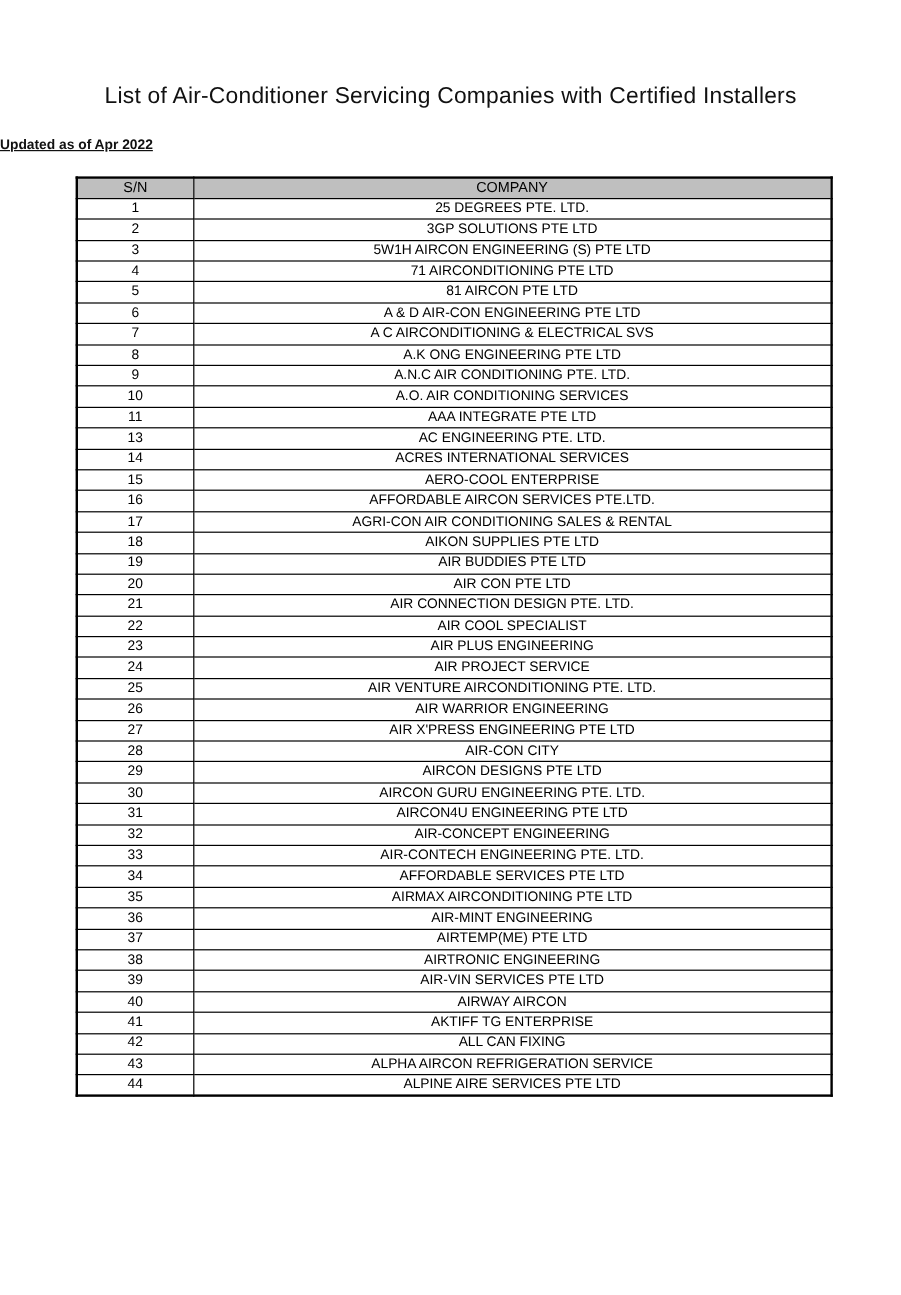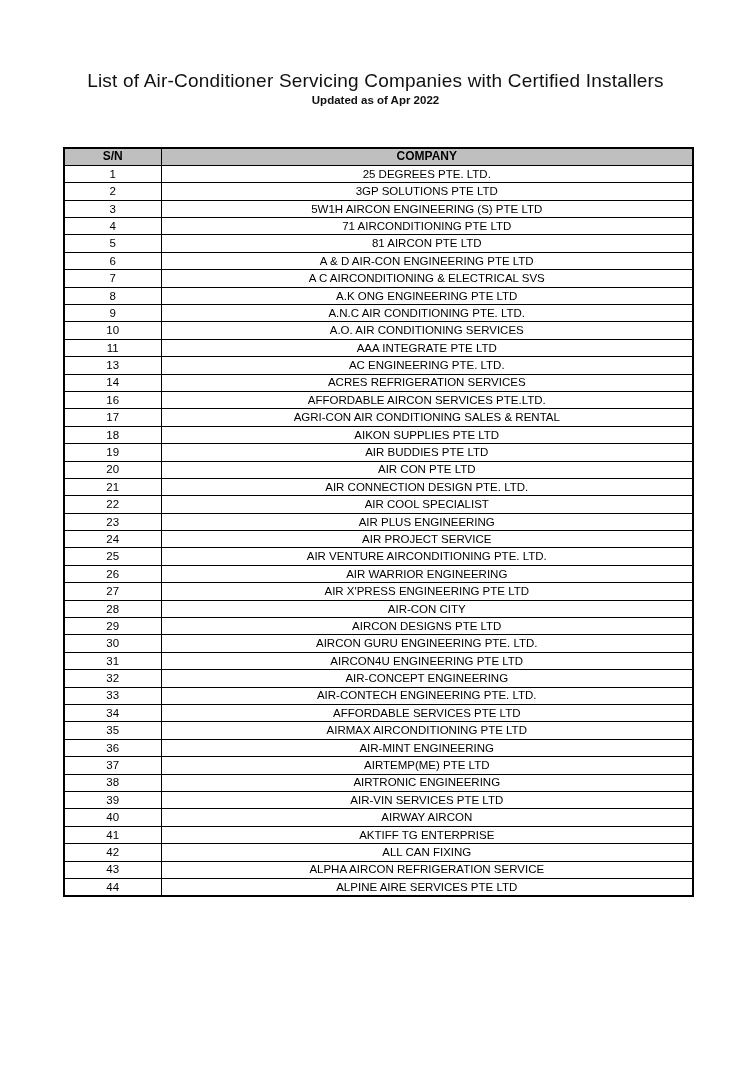--- a/index.html
+++ b/index.html
@@ -23,27 +23,28 @@
     left: 0;
     width: 100%;
     text-align: center;
     font-size: 19px;
     font-weight: normal;
     letter-spacing: 0.2px;
     color: #111111;
   }
   .doc-subtitle {
     position: absolute;
-    top: 94px;
+    top: 115px;
     left: 0;
     width: 100%;
-    text-align: center;
+    text-align: left;
     font-size: 11.5px;
     font-weight: bold;
     color: #111111;
+    text-decoration: underline;
   }
   table.companies {
     position: absolute;
     left: 63px;
     top: 147px;
     width: 629px;
     border-collapse: collapse;
     table-layout: fixed;
     border: 2px solid #000000;
   }
@@ -54,21 +55,21 @@
     vertical-align: middle;
     font-size: 11.5px;
     height: 17.4px;
     padding: 0 2px;
     line-height: 1.1;
     white-space: nowrap;
     overflow: hidden;
   }
   table.companies th {
     background: #bfbfbf;
-    font-weight: bold;
+    font-weight: normal;
     font-size: 12px;
   }
   col.sn-col { width: 97px; }
   col.company-col { width: 532px; }
 </style>
 </head>
 <body>
 
 <div class="page">
 
@@ -132,21 +133,25 @@
         <tr>
           <td>11</td>
           <td>AAA INTEGRATE PTE LTD</td>
         </tr>
         <tr>
           <td>13</td>
           <td>AC ENGINEERING PTE. LTD.</td>
         </tr>
         <tr>
           <td>14</td>
-          <td>ACRES REFRIGERATION SERVICES</td>
+          <td>ACRES INTERNATIONAL SERVICES</td>
+        </tr>
+        <tr>
+          <td>15</td>
+          <td>AERO-COOL ENTERPRISE</td>
         </tr>
         <tr>
           <td>16</td>
           <td>AFFORDABLE AIRCON SERVICES PTE.LTD.</td>
         </tr>
         <tr>
           <td>17</td>
           <td>AGRI-CON AIR CONDITIONING SALES &amp; RENTAL</td>
         </tr>
         <tr>

